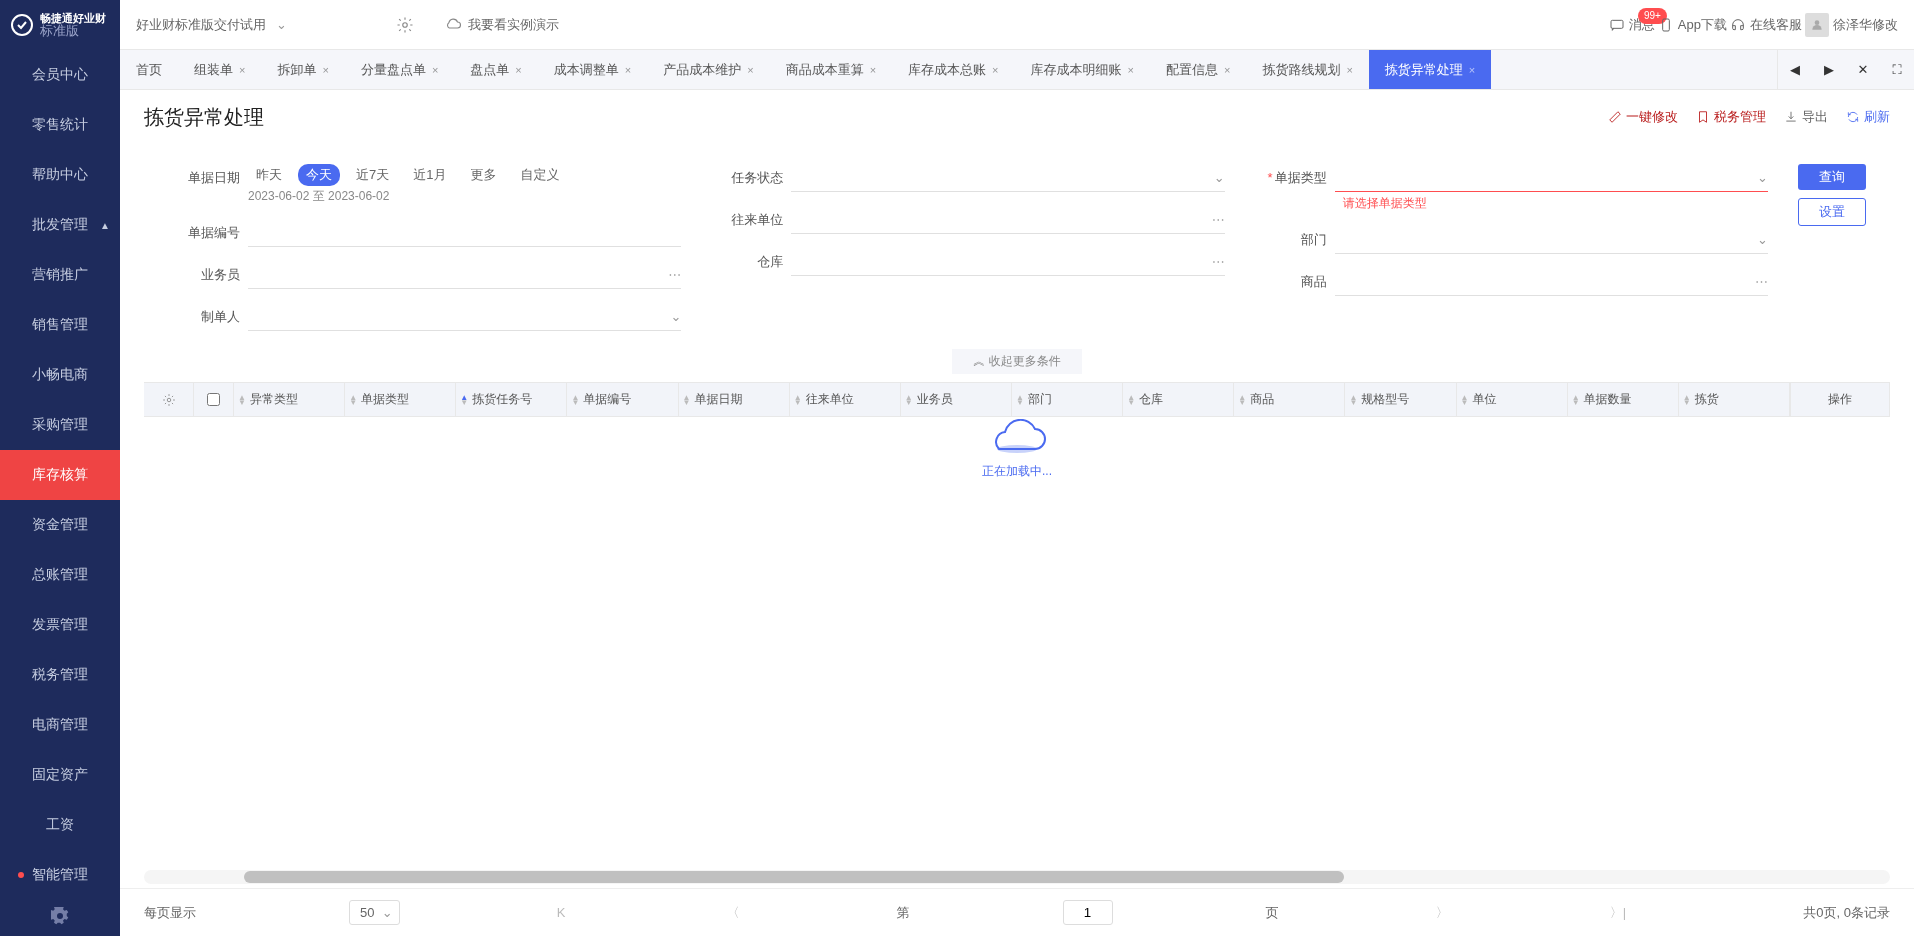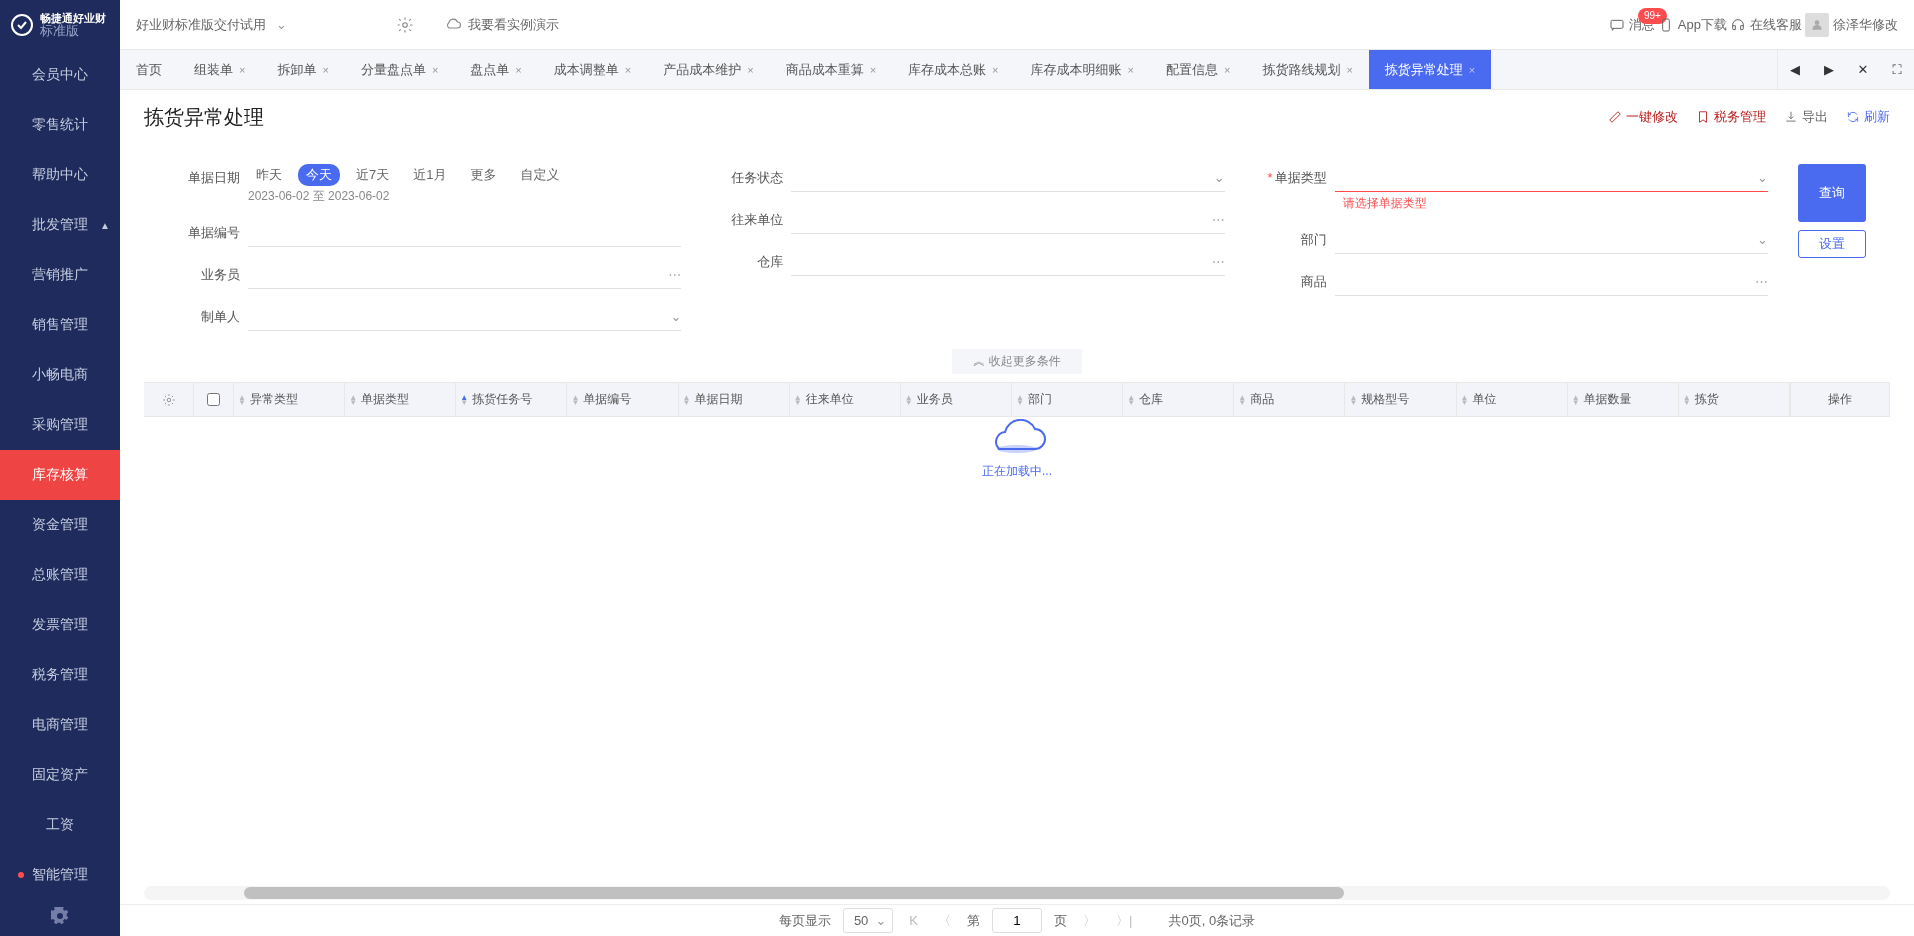--- a/index.html
+++ b/index.html
@@ -57,41 +57,41 @@
     .filter-label .req { color: #ff4d4f; margin-right: 2px; }
     .filter-input { flex: 1; border-bottom: 1px solid #e0e0e0; height: 28px; display: flex; align-items: center; position: relative; cursor: pointer; }
     .filter-input.error { border-bottom-color: #ff4d4f; }
     .filter-input .suffix { position: absolute; right: 0; color: #999; }
     .filter-date { flex: 1; }
     .date-shortcuts { display: flex; gap: 8px; align-items: center; margin-bottom: 2px; }
     .date-sc { color: #666; cursor: pointer; padding: 2px 8px; border-radius: 10px; }
     .date-sc.active { background: #4a6af0; color: #fff; }
     .date-range { color: #888; font-size: 12px; }
     .filter-btns { display: flex; flex-direction: column; gap: 8px; padding-top: 0; }
-    .btn-primary { background: #4a6af0; color: #fff; border: none; padding: 20px 20px; border-radius: 3px; cursor: pointer; font-size: 13px; }
+    .btn-primary { background: #4a6af0; color: #fff; border: none; padding: 4px 20px; border-radius: 3px; cursor: pointer; font-size: 13px; }
     .btn-outline { background: #fff; color: #4a6af0; border: 1px solid #4a6af0; padding: 4px 20px; border-radius: 3px; cursor: pointer; font-size: 13px; }
     .error-msg { color: #ff4d4f; font-size: 12px; margin-top: 3px; }
     
     .collapse-bar { text-align: center; padding: 4px; color: #888; cursor: pointer; background: #f5f6fa; font-size: 12px; width: 130px; margin: 0 auto; }
     
     
     .table-wrap { flex: 1; padding: 8px 24px 0; display: flex; flex-direction: column; overflow: hidden; }
     .table-head { display: flex; background: #f2f4f9; border-top: 1px solid #e8e8e8; border-bottom: 1px solid #e8e8e8; }
     .th { padding: 8px 4px; display: flex; align-items: center; gap: 4px; color: #555; border-right: 1px solid #e8e8e8; font-size: 12px; }
     .th .sort { display: flex; flex-direction: column; line-height: 5px; font-size: 8px; color: #bbb; }
     .th .sort.active-asc .up { color: #4a6af0; }
     .table-body { flex: 1; position: relative; background: #fff; overflow: hidden; }
     .loading-overlay { position: absolute; top: 0; left: 0; right: 0; display: flex; flex-direction: column; align-items: center; padding-top: 2px; }
     .cloud-icon { width: 64px; height: 40px; }
     .loading-text { color: #4a6af0; font-size: 12px; margin-top: 4px; }
     .hscroll { height: 14px; background: #f5f5f5; border-radius: 7px; margin: 4px 0; position: relative; }
     .hscroll-thumb { position: absolute; left: 100px; width: 1100px; top: 1px; bottom: 1px; background: #c0c0c0; border-radius: 6px; }
     
     
-    .pagination { height: 32px; display: flex; align-items: center; justify-content: center; padding: 0 24px; gap: 12px; color: #666; border-top: 1px solid #eee; }
+    .pagination { height: 48px; display: flex; align-items: center; justify-content: space-between; padding: 0 24px; gap: 12px; color: #666; border-top: 1px solid #eee; }
     .page-select { border: 1px solid #ddd; padding: 4px 24px 4px 10px; border-radius: 3px; position: relative; cursor: pointer; }
     .page-select::after { content: "⌄"; position: absolute; right: 6px; color: #999; }
     .page-btn { color: #bbb; cursor: pointer; padding: 0 4px; }
     .page-input { border: 1px solid #ddd; width: 50px; padding: 4px; text-align: center; border-radius: 3px; }
     
     .w-gear { width: 50px; justify-content: center; }
     .w-check { width: 40px; justify-content: center; }
     .w-op { width: 100px; justify-content: center; border-left: 1px solid #e8e8e8; margin-left: auto; }
   </style>
 </head>

